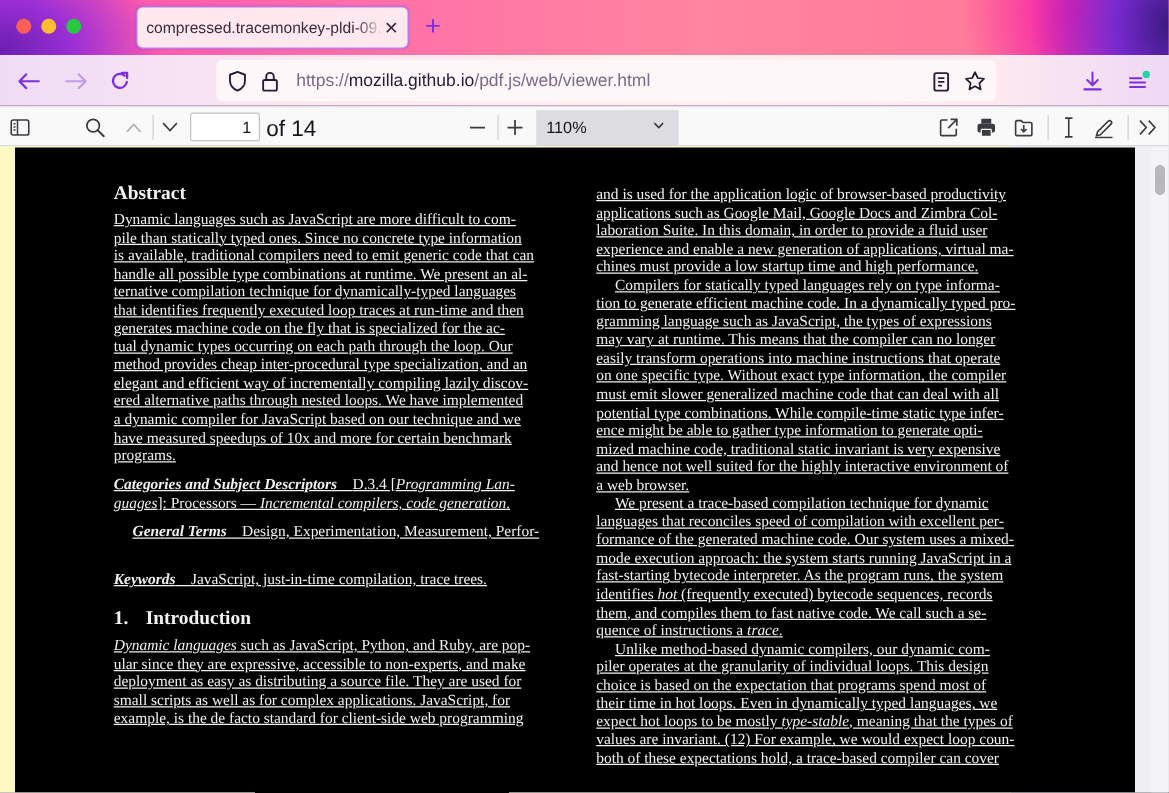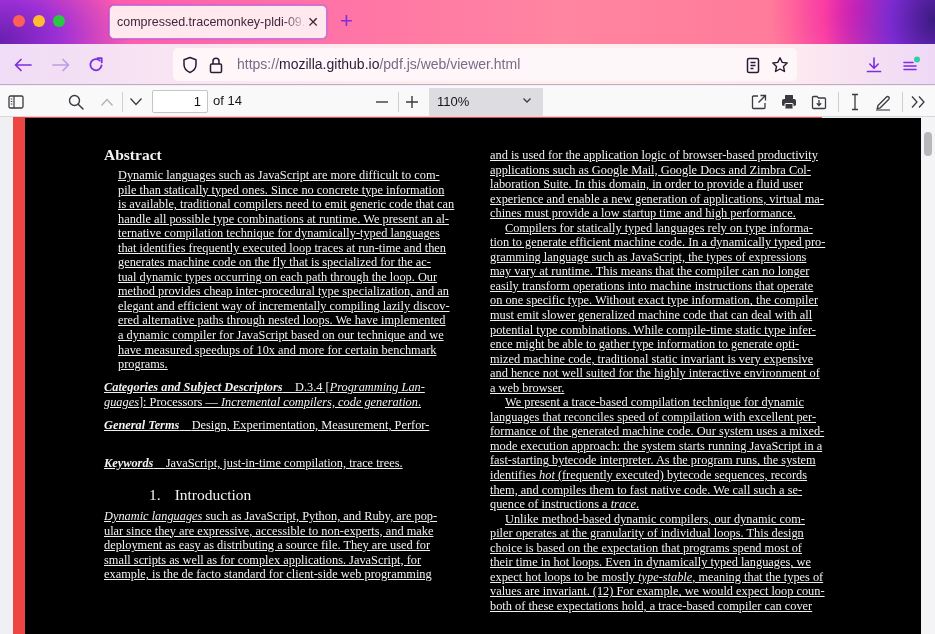--- a/index.html
+++ b/index.html
@@ -54,40 +54,40 @@
     position: absolute; left: 0; top: 86px; width: 935px; height: 31px;
     background: #f9f9fa; border-bottom: 1px solid #d8d8dc;
   }
   .tb-btn { position: absolute; top: 4px; height: 24px; display: flex; align-items: center; justify-content: center; cursor: pointer; }
   .tb-sep { position: absolute; top: 6px; width: 1px; height: 20px; background: #cfcfd8; }
   .page-input {
     position: absolute; left: 152px; top: 4px; width: 56px; height: 23px;
     border: 1px solid #c4c4cc; border-radius: 2px; background: #fff;
     font-size: 13px; text-align: right; padding-right: 6px; color: #15141a; line-height: 21px;
   }
-  .page-of { position: absolute; left: 213px; top: 7px; font-size: 13px; color: #15141a; }
+  .page-of { position: absolute; left: 213px; top: 7px; font-size: 18px; color: #15141a; }
   .zoom-select {
     position: absolute; left: 429px; top: 2px; width: 114px; height: 28px;
     background: #dcdce1; border-radius: 1px; cursor: pointer;
   }
   .zoom-value { position: absolute; left: 8px; top: 6px; font-size: 13px; color: #15141a; }
   .zoom-caret { position: absolute; right: 11px; top: 8px; }
 
   
-  .viewer { position: absolute; left: 13px; top: 117px; width: 809px; height: 517px; background: #ef4444; }
+  .viewer { position: absolute; left: 0; top: 117px; width: 809px; height: 517px; background: #fef9c3; }
   .pdfpage {
     position: absolute; left: 12px; top: 1px; width: 896px; height: 516px; background: #000;
     overflow: hidden; font-family: "Liberation Serif", serif; color: #f2f2f2;
   }
   .col { position: absolute; top: 0; width: 350px; }
   .col-left { left: 79px; }
   .col-right { left: 465px; }
   .txt { font-size: 12.35px; line-height: 14.55px; text-align: justify; hyphens: manual; }
   .h-abstract { position: absolute; top: 28px; font-size: 15.5px; font-weight: bold; }
-  .h-intro { position: absolute; top: 368px; font-size: 15.5px; font-weight: normal; margin-left: 45px; }
+  .h-intro { position: absolute; top: 368px; font-size: 15.5px; font-weight: bold; }
   .h-intro .num { margin-right: 14px; }
   .ind { text-indent: 15px; }
   .pa { position: absolute; text-decoration: underline; }
   i, .it { font-style: italic; }
   .bi { font-style: italic; font-weight: bold; }
 
   .scrollbar { position: absolute; left: 921px; top: 117px; width: 14px; height: 517px; background: #f4f4f6; }
   .scroll-thumb { position: absolute; left: 3px; top: 15px; width: 8px; height: 24px; border-radius: 4px; background: #b8b8bc; cursor: pointer; }
 
   svg { display: block; }
@@ -284,21 +284,21 @@
     </span>
   </div>
 </div>
 
 <div class="viewer">
   <div class="pdfpage">
 
     <div class="col col-left">
       <div class="h-abstract">Abstract</div>
 
-      <div class="pa txt" style="top:50px;width:350px;margin-left:14px;">
+      <div class="pa txt" style="top:50px;width:350px;">
         <div>Dynamic languages such as JavaScript are more difficult to com-</div>
         <div>pile than statically typed ones. Since no concrete type information</div>
         <div>is available, traditional compilers need to emit generic code that can</div>
         <div>handle all possible type combinations at runtime. We present an al-</div>
         <div>ternative compilation technique for dynamically-typed languages</div>
         <div>that identifies frequently executed loop traces at run-time and then</div>
         <div>generates machine code on the fly that is specialized for the ac-</div>
         <div>tual dynamic types occurring on each path through the loop. Our</div>
         <div>method provides cheap inter-procedural type specialization, and an</div>
         <div>elegant and efficient way of incrementally compiling lazily discov-</div>
@@ -306,21 +306,21 @@
         <div>a dynamic compiler for JavaScript based on our technique and we</div>
         <div>have measured speedups of 10x and more for certain benchmark</div>
         <div>programs.</div>
       </div>
 
       <div class="pa txt" style="top:262px;width:350px;">
         <div><span class="bi">Categories and Subject Descriptors</span>&nbsp;&nbsp;&nbsp; <span>D.3.4 [</span><span class="it">Programming Lan-</span></div>
         <div><span class="it">guages</span><span>]: Processors — </span><span class="it">Incremental compilers, code generation</span><span>.</span></div>
       </div>
 
-      <div class="pa txt" style="top:300px;width:350px;">
+      <div class="pa txt" style="top:300px;width:350px;margin-left:15px;">
         <div><span class="bi">General Terms</span>&nbsp;&nbsp;&nbsp; <span>Design, Experimentation, Measurement, Perfor-</span></div>
       </div>
 
       <div class="pa txt" style="top:338px;width:350px;">
         <span class="bi">Keywords</span>&nbsp;&nbsp;&nbsp; <span>JavaScript, just-in-time compilation, trace trees.</span>
       </div>
 
       <div class="h-intro">
         <span class="num">1.</span><span>Introduction</span>
       </div>

